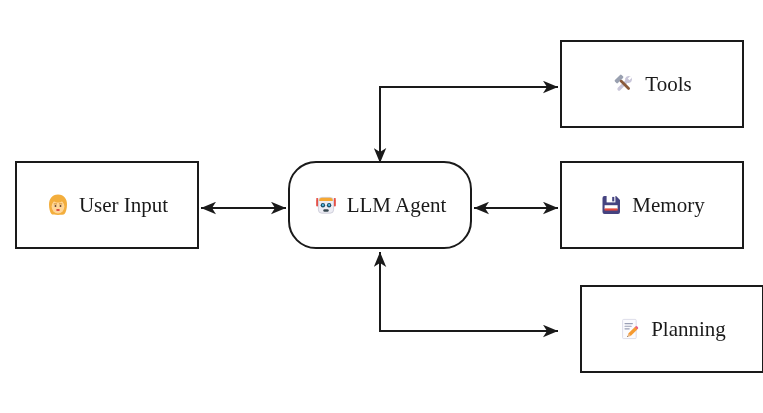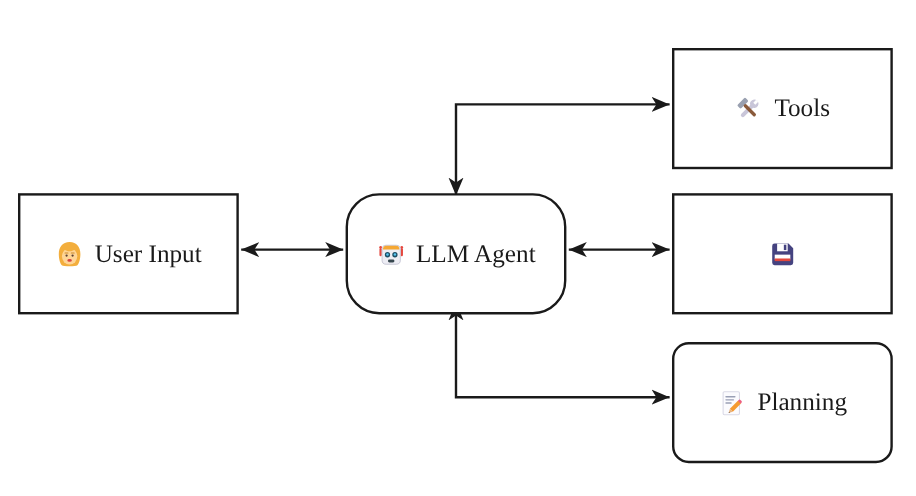--- a/index.html
+++ b/index.html
@@ -13,21 +13,21 @@
   }
   .edges {
     position: absolute;
     left: 0; top: 0;
     width: 763px; height: 413px;
   }
   .node {
     position: absolute;
     box-sizing: border-box;
     width: 184px;
-    height: 101px;
+    height: 88px;
     background: #ffffff;
     border: 2px solid #1a1a1a;
     display: flex;
     align-items: center;
     justify-content: center;
     gap: 9px;
   }
   .node .label {
     font-size: 21px;
     color: #1a1a1a;
@@ -38,21 +38,21 @@
     display: flex;
     align-items: center;
     justify-content: center;
     width: 24px;
     height: 24px;
   }
   #node-user-input { left: 15px;  top: 161px; }
   #node-llm-agent  { left: 288px; top: 161px; border-radius: 28px; }
   #node-tools      { left: 560px; top: 40px;  }
   #node-memory     { left: 560px; top: 161px; }
-  #node-planning   { left: 560px; top: 285px; border-radius: 14px; }
+  #node-planning   { left: 580px; top: 285px; }
 </style>
 </head>
 <body>
 
 <div class="canvas">
 
   <svg class="edges" viewBox="0 0 763 413" xmlns="http://www.w3.org/2000/svg">
     <defs>
       <marker id="arrow" viewBox="0 0 12 10" refX="12" refY="5" markerWidth="15" markerHeight="13" markerUnits="userSpaceOnUse" orient="auto-start-reverse">
         <path d="M0,0 L12,5 L0,10 L3.2,5 Z" fill="#1a1a1a"></path>
@@ -118,20 +118,21 @@
   <div class="node" id="node-memory">
     <span class="icon">
       <svg width="24" height="24" viewBox="0 0 24 24">
         <path d="M5.5 3 h11.6 L21 6.9 V19 a2 2 0 0 1 -2 2 H5.5 a2 2 0 0 1 -2 -2 V5 a2 2 0 0 1 2 -2 Z" fill="#454380"></path>
         <rect x="7.6" y="3" width="8.8" height="6.4" fill="#ffffff"></rect>
         <rect x="13.2" y="3.9" width="2.1" height="4.5" fill="#454380"></rect>
         <rect x="5.6" y="12.2" width="13" height="4" fill="#ffffff"></rect>
         <rect x="5.6" y="15.4" width="13" height="2.2" fill="#E2473D"></rect>
       </svg>
     </span>
+    <span class="label">Memory</span>
   </div>
 
   <div class="node" id="node-planning">
     <span class="icon">
       <svg width="24" height="24" viewBox="0 0 24 24">
         <rect x="4.6" y="2.4" width="13.6" height="19.2" rx="1" fill="#FBFBFE" stroke="#D9D9E6" stroke-width="0.9"></rect>
         <g stroke="#9AA0B5" stroke-width="1.15" stroke-linecap="round">
           <line x1="7" y1="6.6" x2="14.4" y2="6.6"></line>
           <line x1="7" y1="9.2" x2="13.2" y2="9.2"></line>
           <line x1="7" y1="11.8" x2="11.2" y2="11.8"></line>

